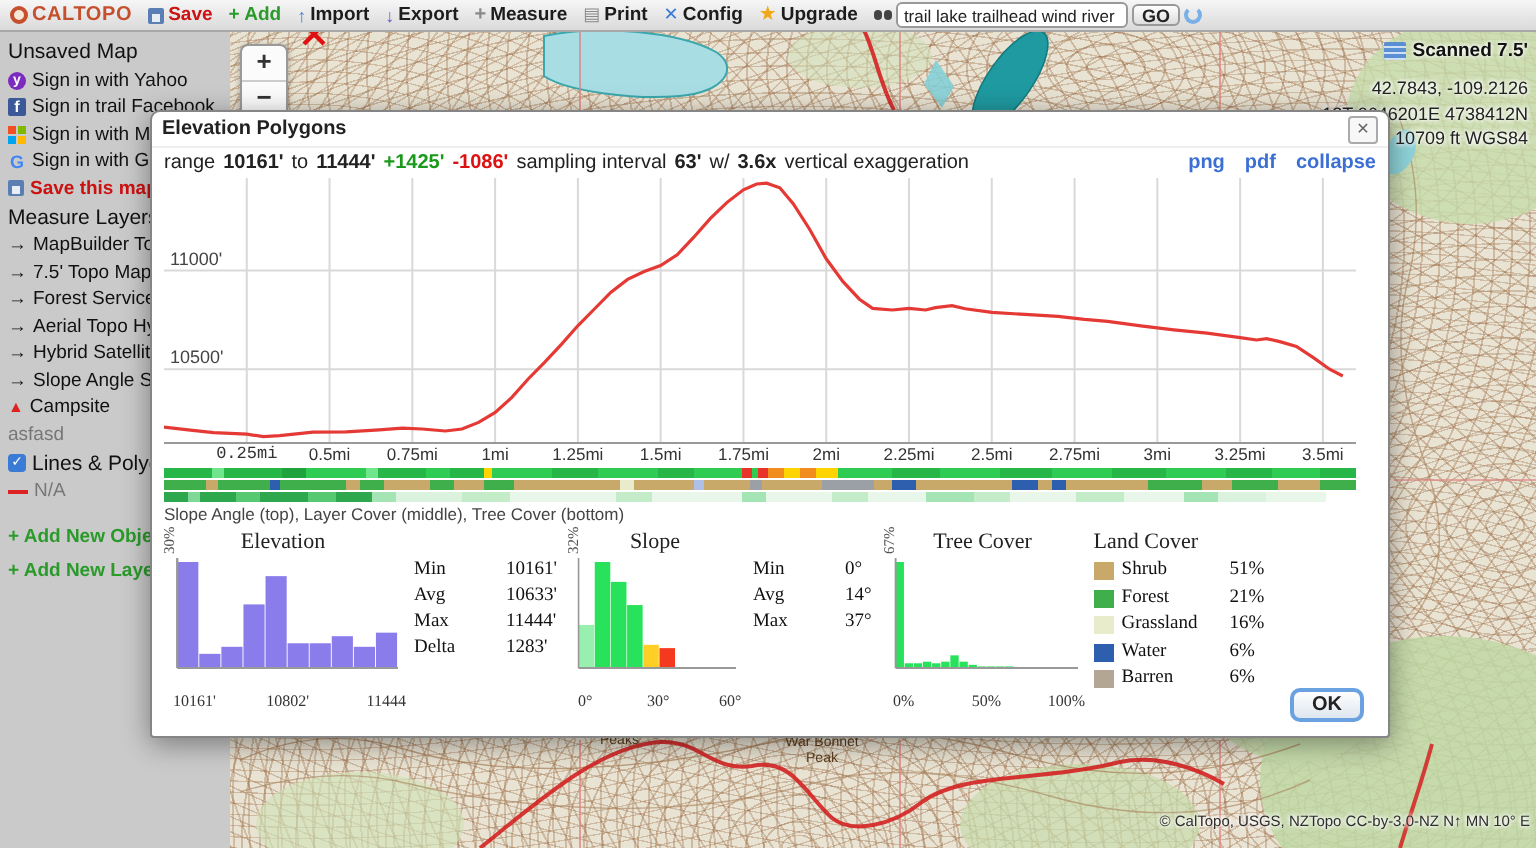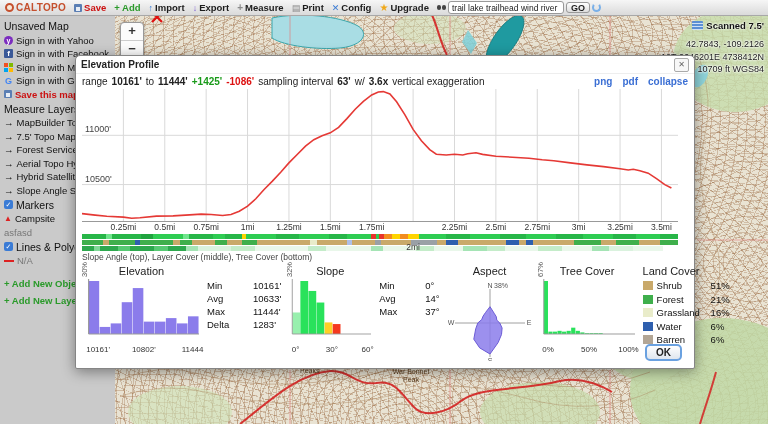--- a/index.html
+++ b/index.html
@@ -86,21 +86,21 @@
   .loss{color:#dd1111;font-weight:bold;}
   .dlg-links{margin-left:auto;display:flex;gap:10px;}
   .dlg-links span{color:#3b6fd4;font-weight:bold;cursor:pointer;}
   .chart-wrap{position:relative;margin:1px 6px 0 6px;width:596px;height:133px;}
   .xlabels{position:relative;margin:0 6px;width:596px;height:10px;font-size:8.5px;color:#333;}
   .xlabels span{position:absolute;top:0;transform:translateX(-50%);white-space:nowrap;}
   .strips{margin:2px 6px 0 6px;width:596px;}
   .strip{display:flex;height:5px;margin-bottom:1px;}
   .strip i{flex-grow:1;}
   .strip-caption{margin:1px 6px 0 6px;font-size:8.5px;color:#444;}
-  .panels{display:flex;gap:8px;margin:3px 6px 0 8px;align-items:flex-start;}
+  .panels{display:flex;gap:8px;margin:3px 6px 0 8px;align-items:flex-start;font-family:Liberation Serif, serif;}
   .panel-title{font-size:11px;color:#222;text-align:center;margin-bottom:2px;}
   .histblock{position:relative;}
   .hist-y{position:absolute;left:-4px;top:12px;transform:rotate(-90deg);transform-origin:left top;font-size:7.5px;color:#555;}
   .hist-x{position:relative;height:10px;font-size:8px;color:#333;}
   .hist-x span{position:absolute;white-space:nowrap;}
   .stats{font-size:9.5px;color:#111;line-height:13px;margin-top:14px;}
   .stats div{display:flex;gap:20px;}
   .stats .sl{width:26px;}
   .legend{font-size:9.5px;color:#111;line-height:13.5px;margin-top:2px;}
   .legend div{display:flex;align-items:center;gap:4px;}
@@ -136,20 +136,21 @@
       <line x1="450" y1="370" x2="450" y2="424" stroke="#e08080" opacity=".7"></line>
       <line x1="610" y1="370" x2="610" y2="424" stroke="#e08080" opacity=".7"></line>
       <line x1="697" y1="240" x2="768" y2="240" stroke="#e08080" opacity=".6"></line>
       <path d="M432,15 C438,28 440,42 447,55" stroke="#d42222" fill="none" stroke-width="2" opacity=".9"></path>
       <path d="M240,424 C270,400 300,373 330,371 C350,370 356,386 376,383 C396,379 402,396 416,409 C426,417 446,413 461,401 C481,386 520,391 560,381 C580,377 600,385 612,392" stroke="#d42222" fill="none" stroke-width="2" opacity=".9"></path>
       <path d="M700,424 C706,404 710,394 716,372" stroke="#d42222" fill="none" stroke-width="2" opacity=".85"></path>
       <path d="M152,12 l10,10 M162,12 l-10,10" stroke="#e01010" stroke-width="2.2"></path>
     </svg>
     <span class="map-label" style="left:300px;top:367px;">Peaks</span>
     <span class="map-label" style="left:385px;top:368px;width:52px;">War Bonnet Peak</span>
+    <span class="attribution">© CalTopo, USGS, NZTopo CC-by-3.0-NZ   N↑ MN 10° E</span>
   </div>
 
   <div class="toolbar">
     <div class="tb-item">
       <span class="logo-dot"></span>
       <span class="logo-text">CALTOPO</span>
     </div>
     <div class="tb-item">
       <span class="floppy"></span>
       <span class="red-label">Save</span>
@@ -192,21 +193,21 @@
 
   <div class="sidebar">
     <div class="sb-header">Unsaved Map</div>
     <div id="signin-list">
         <div class="sb-item">
           <span class="ico-yahoo">y</span>
           <span>Sign in with Yahoo</span>
         </div>
         <div class="sb-item">
           <span class="ico-fb">f</span>
-          <span>Sign in with Facebook</span>
+          <span>Sign in trail Facebook</span>
         </div>
         <div class="sb-item">
           <span class="ico-ms">
             <i></i>
             <i></i>
             <i></i>
             <i></i>
           </span>
           <span>Sign in with Microsoft</span>
         </div>
@@ -239,24 +240,20 @@
         </div>
         <div class="sb-item">
           <span>→</span>
           <span>Hybrid Satellite</span>
         </div>
         <div class="sb-item">
           <span>→</span>
           <span>Slope Angle Shading</span>
         </div>
       </div>
-    <div class="sb-header">
-      <span class="checkbox">✓</span>
-      <span>Markers</span>
-    </div>
     <div id="markers-list">
         <div class="sb-item">
           <span class="campsite">▲</span>
           <span>Campsite</span>
         </div>
         <div class="sb-item">
           <span class="sb-gray">asfasd</span>
         </div>
       </div>
     <div class="sb-header">
@@ -284,21 +281,21 @@
     <span>Scanned 7.5'</span>
   </div>
   <div class="coords">
     <div>42.7843, -109.2126</div>
     <div>12T 0646201E 4738412N</div>
     <div>10709 ft   WGS84</div>
   </div>
 
   <div class="dialog">
     <div class="dlg-header">
-      <span class="dlg-title">Elevation Profile</span>
+      <span class="dlg-title">Elevation Polygons</span>
       <span class="dlg-close">✕</span>
     </div>
     <div class="info-row">
       <span>range</span>
       <b>10161'</b>
       <span>to</span>
       <b>11444'</b>
       <span class="gain">+1425'</span>
       <span class="loss">-1086'</span>
       <span>sampling interval</span>
@@ -330,28 +327,28 @@
           <line x1="579.4444444444445" y1="0" x2="579.4444444444445" y2="133" stroke="#d9d9d9" stroke-width="1"></line>
           <line x1="0" y1="95.56296296296296" x2="596" y2="95.56296296296296" stroke="#d9d9d9" stroke-width="1"></line>
           <text x="3" y="92.56296296296296" font-size="9" fill="#444">10500'</text>
           <line x1="0" y1="46.30370370370369" x2="596" y2="46.30370370370369" stroke="#d9d9d9" stroke-width="1"></line>
           <text x="3" y="43.30370370370369" font-size="9" fill="#444">11000'</text>
           <line x1="0" y1="132.5" x2="596" y2="132.5" stroke="#999" stroke-width="1"></line>
           <path d="M0.0,124.6L13.2,126.1L24.8,127.3L41.4,128.1L49.7,129.3L57.9,128.8L74.5,127.1L91.1,126.9L107.6,125.9L119.2,125.1L129.1,125.5L140.7,126.5L149.0,125.5L157.3,122.2L165.6,117.2L173.8,109.8L182.1,100.5L190.4,92.1L198.7,83.2L206.9,73.9L215.2,65.5L223.5,57.1L231.8,50.7L240.1,46.8L248.3,43.8L256.6,38.4L264.9,29.6L273.2,20.2L281.4,12.3L289.7,5.9L296.3,3.0L301.3,2.6L307.9,4.9L314.6,12.8L322.8,25.6L331.1,40.4L339.4,51.7L347.7,60.6L354.3,65.2L364.2,66.0L372.5,65.2L380.8,66.0L385.7,64.8L394.0,63.8L400.6,65.4L413.9,67.2L430.4,68.2L447.0,69.2L460.2,70.7L471.8,71.7L488.4,73.9L504.9,75.9L521.5,77.6L538.1,79.8L546.3,81.0L551.3,80.3L557.9,81.8L566.2,84.2L574.5,89.7L582.8,95.6L589.4,99.0" fill="none" stroke="#e53935" stroke-width="1.6"></path>
         </svg>
     </div>
     <div class="xlabels" id="xlabels">
-        <span style="left: 6.94444%;">0.25mi</span>
+        <span style="left: 6.94444%; font-family: Liberation Mono, monospace;">0.25mi</span>
         <span style="left: 13.8889%;">0.5mi</span>
         <span style="left: 20.8333%;">0.75mi</span>
         <span style="left: 27.7778%;">1mi</span>
         <span style="left: 34.7222%;">1.25mi</span>
         <span style="left: 41.6667%;">1.5mi</span>
         <span style="left: 48.6111%;">1.75mi</span>
-        <span style="left: 55.5556%; margin-top: 20px;">2mi</span>
+        <span style="left: 55.5556%;">2mi</span>
         <span style="left: 62.5%;">2.25mi</span>
         <span style="left: 69.4444%;">2.5mi</span>
         <span style="left: 76.3889%;">2.75mi</span>
         <span style="left: 83.3333%;">3mi</span>
         <span style="left: 90.2778%; text-align: right;">3.25mi</span>
         <span style="left: 97.2222%;">3.5mi</span>
       </div>
     <div class="strips" id="strips">
         <div class="strip">
           <i style="flex-grow: 0.04; background: rgb(39, 182, 72);"></i>
@@ -522,33 +519,20 @@
             <div>
               <span class="sl">Avg</span>
               <span>14°</span>
             </div>
             <div>
               <span class="sl">Max</span>
               <span>37°</span>
             </div>
           </div>
       </div>
-      <div>
-        <div class="panel-title">Aspect</div>
-        <svg id="rose-svg" width="84" height="82" viewBox="0 0 84 82">
-            <line x1="42" y1="10" x2="42" y2="78" stroke="#888" stroke-width=".8"></line>
-            <line x1="7" y1="44" x2="77" y2="44" stroke="#888" stroke-width=".8"></line>
-            <polygon points="42.0,27.7 46.1,34.2 48.3,37.7 48.8,41.2 51.8,44.0 54.1,49.0 53.5,55.5 50.1,63.6 42.0,75.0 31.7,68.9 25.8,60.2 27.7,49.9 29.8,44.0 33.7,40.6 35.1,37.1 37.6,33.4" fill="#8b7ceb" fill-opacity=".85" stroke="#6c5cd6"></polygon>
-            <text x="42" y="9" font-size="7" fill="#555" text-anchor="middle">N</text>
-            <text x="81" y="46" font-size="7" fill="#555" text-anchor="middle">E</text>
-            <text x="42" y="84" font-size="7" fill="#555" text-anchor="middle">S</text>
-            <text x="3" y="46" font-size="7" fill="#555" text-anchor="middle">W</text>
-            <text x="46" y="9" font-size="7" fill="#555" text-anchor="start">38%</text>
-          </svg>
-      </div>
       <div class="histblock">
         <div class="panel-title">Tree Cover</div>
         <span class="hist-y" id="tree-ymax">67%</span>
         <svg id="tree-hist" width="95" height="62" viewBox="0 0 100 62" preserveAspectRatio="none">
             <rect x="4.00" y="2.00" width="4.40" height="53.00" fill="#29e25b"></rect>
             <rect x="8.80" y="52.63" width="4.40" height="2.37" fill="#29e25b"></rect>
             <rect x="13.60" y="52.63" width="4.40" height="2.37" fill="#29e25b"></rect>
             <rect x="18.40" y="51.84" width="4.40" height="3.16" fill="#29e25b"></rect>
             <rect x="23.20" y="52.63" width="4.40" height="2.37" fill="#29e25b"></rect>
             <rect x="28.00" y="51.84" width="4.40" height="3.16" fill="#29e25b"></rect>

